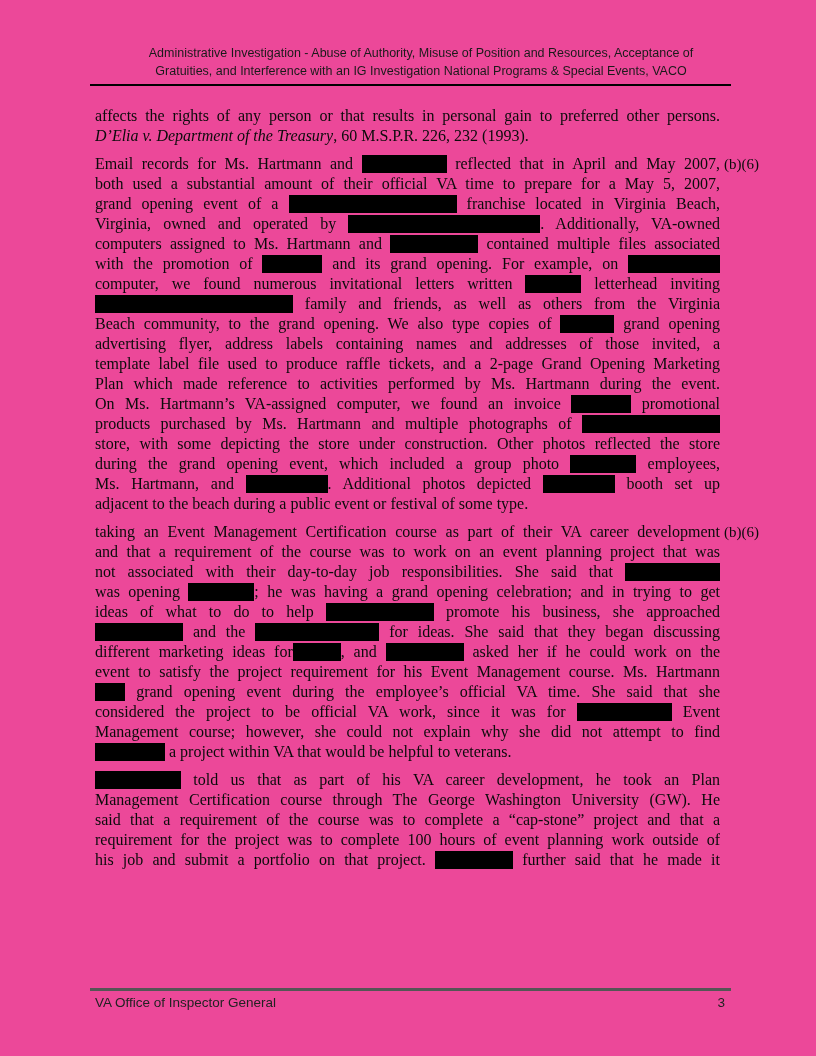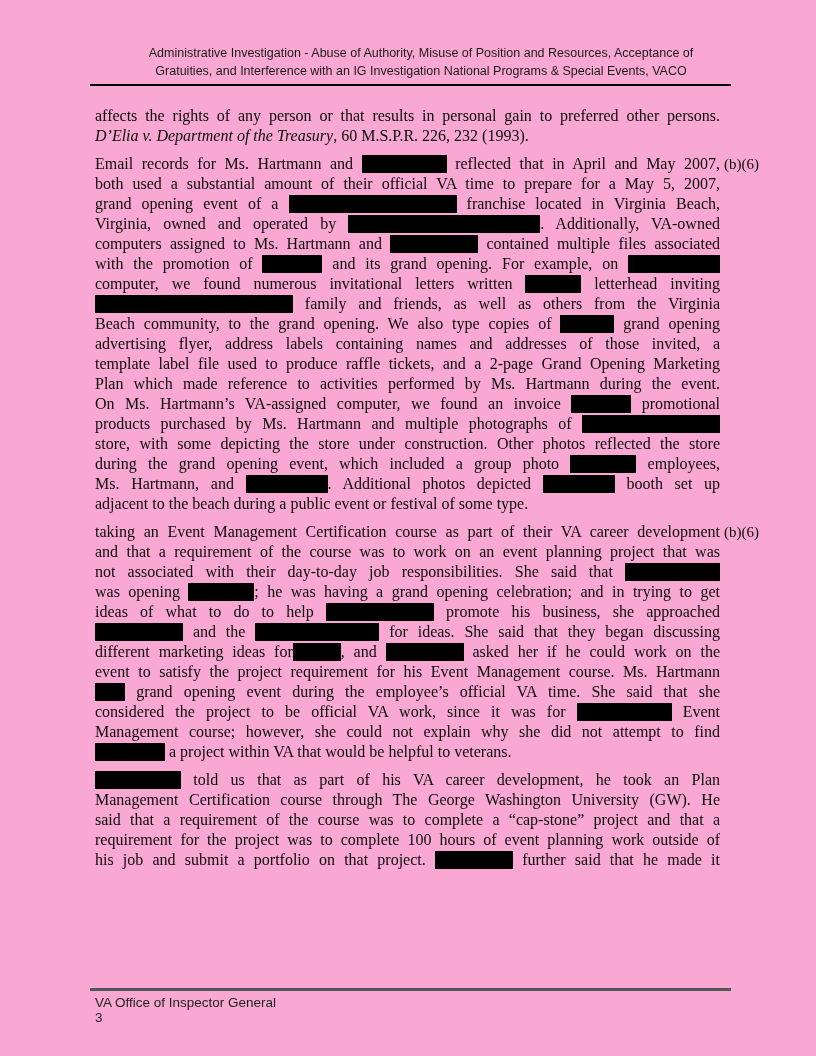--- a/index.html
+++ b/index.html
@@ -1,18 +1,18 @@
 <!DOCTYPE html>
 <html><head>
 <meta charset="utf-8">
 <style>
   html,body { margin:0; padding:0; background:#e8e8e8; }
   .page {
     position:relative; width:816px; height:1056px; margin:0 auto;
-    background:#f9a8d4; overflow:hidden;
+    background:#ec4899; overflow:hidden;
     font-family:"Liberation Serif","DejaVu Serif",serif; color:#0b0b0b;
   }
   .header {
     position:absolute; top:44px; left:110px; width:622px;
     text-align:center;
     font-family:"Liberation Sans","DejaVu Sans",sans-serif;
     font-size:12.5px; line-height:18px; color:#1a1a1a;
   }
   .header-rule { position:absolute; top:84px; left:90px; width:641px; height:2px; background:#000; }
   .doc-body { position:absolute; top:97px; left:95px; width:625px; font-size:16px; }
@@ -25,21 +25,21 @@
   }
   .line.last { text-align-last:left; }
   .redaction { display:inline-block; height:18px; background:#000; vertical-align:-4px; }
   .italic { font-style:italic; }
   .note { position:absolute; right:-54px; width:50px; font-size:15px; line-height:20px; color:#0b0b0b; text-align:left; }
   .footer-rule { position:absolute; top:988px; left:90px; width:641px; height:3px; background:#555; }
   .footer {
     position:absolute; top:995px; left:95px; width:630px;
     display:flex; justify-content:space-between;
     font-family:"Liberation Sans","DejaVu Sans",sans-serif;
-    font-size:13.5px; color:#222;flex-direction:column;
+    font-size:13.5px; color:#222;
   }
 </style>
 </head>
 <body>
 
 <div class="page">
 
   <div class="header">
     <div>Administrative Investigation - Abuse of Authority, Misuse of Position and Resources, Acceptance of</div>
     <div>Gratuities, and Interference with an IG Investigation National Programs &amp; Special Events, VACO</div>

